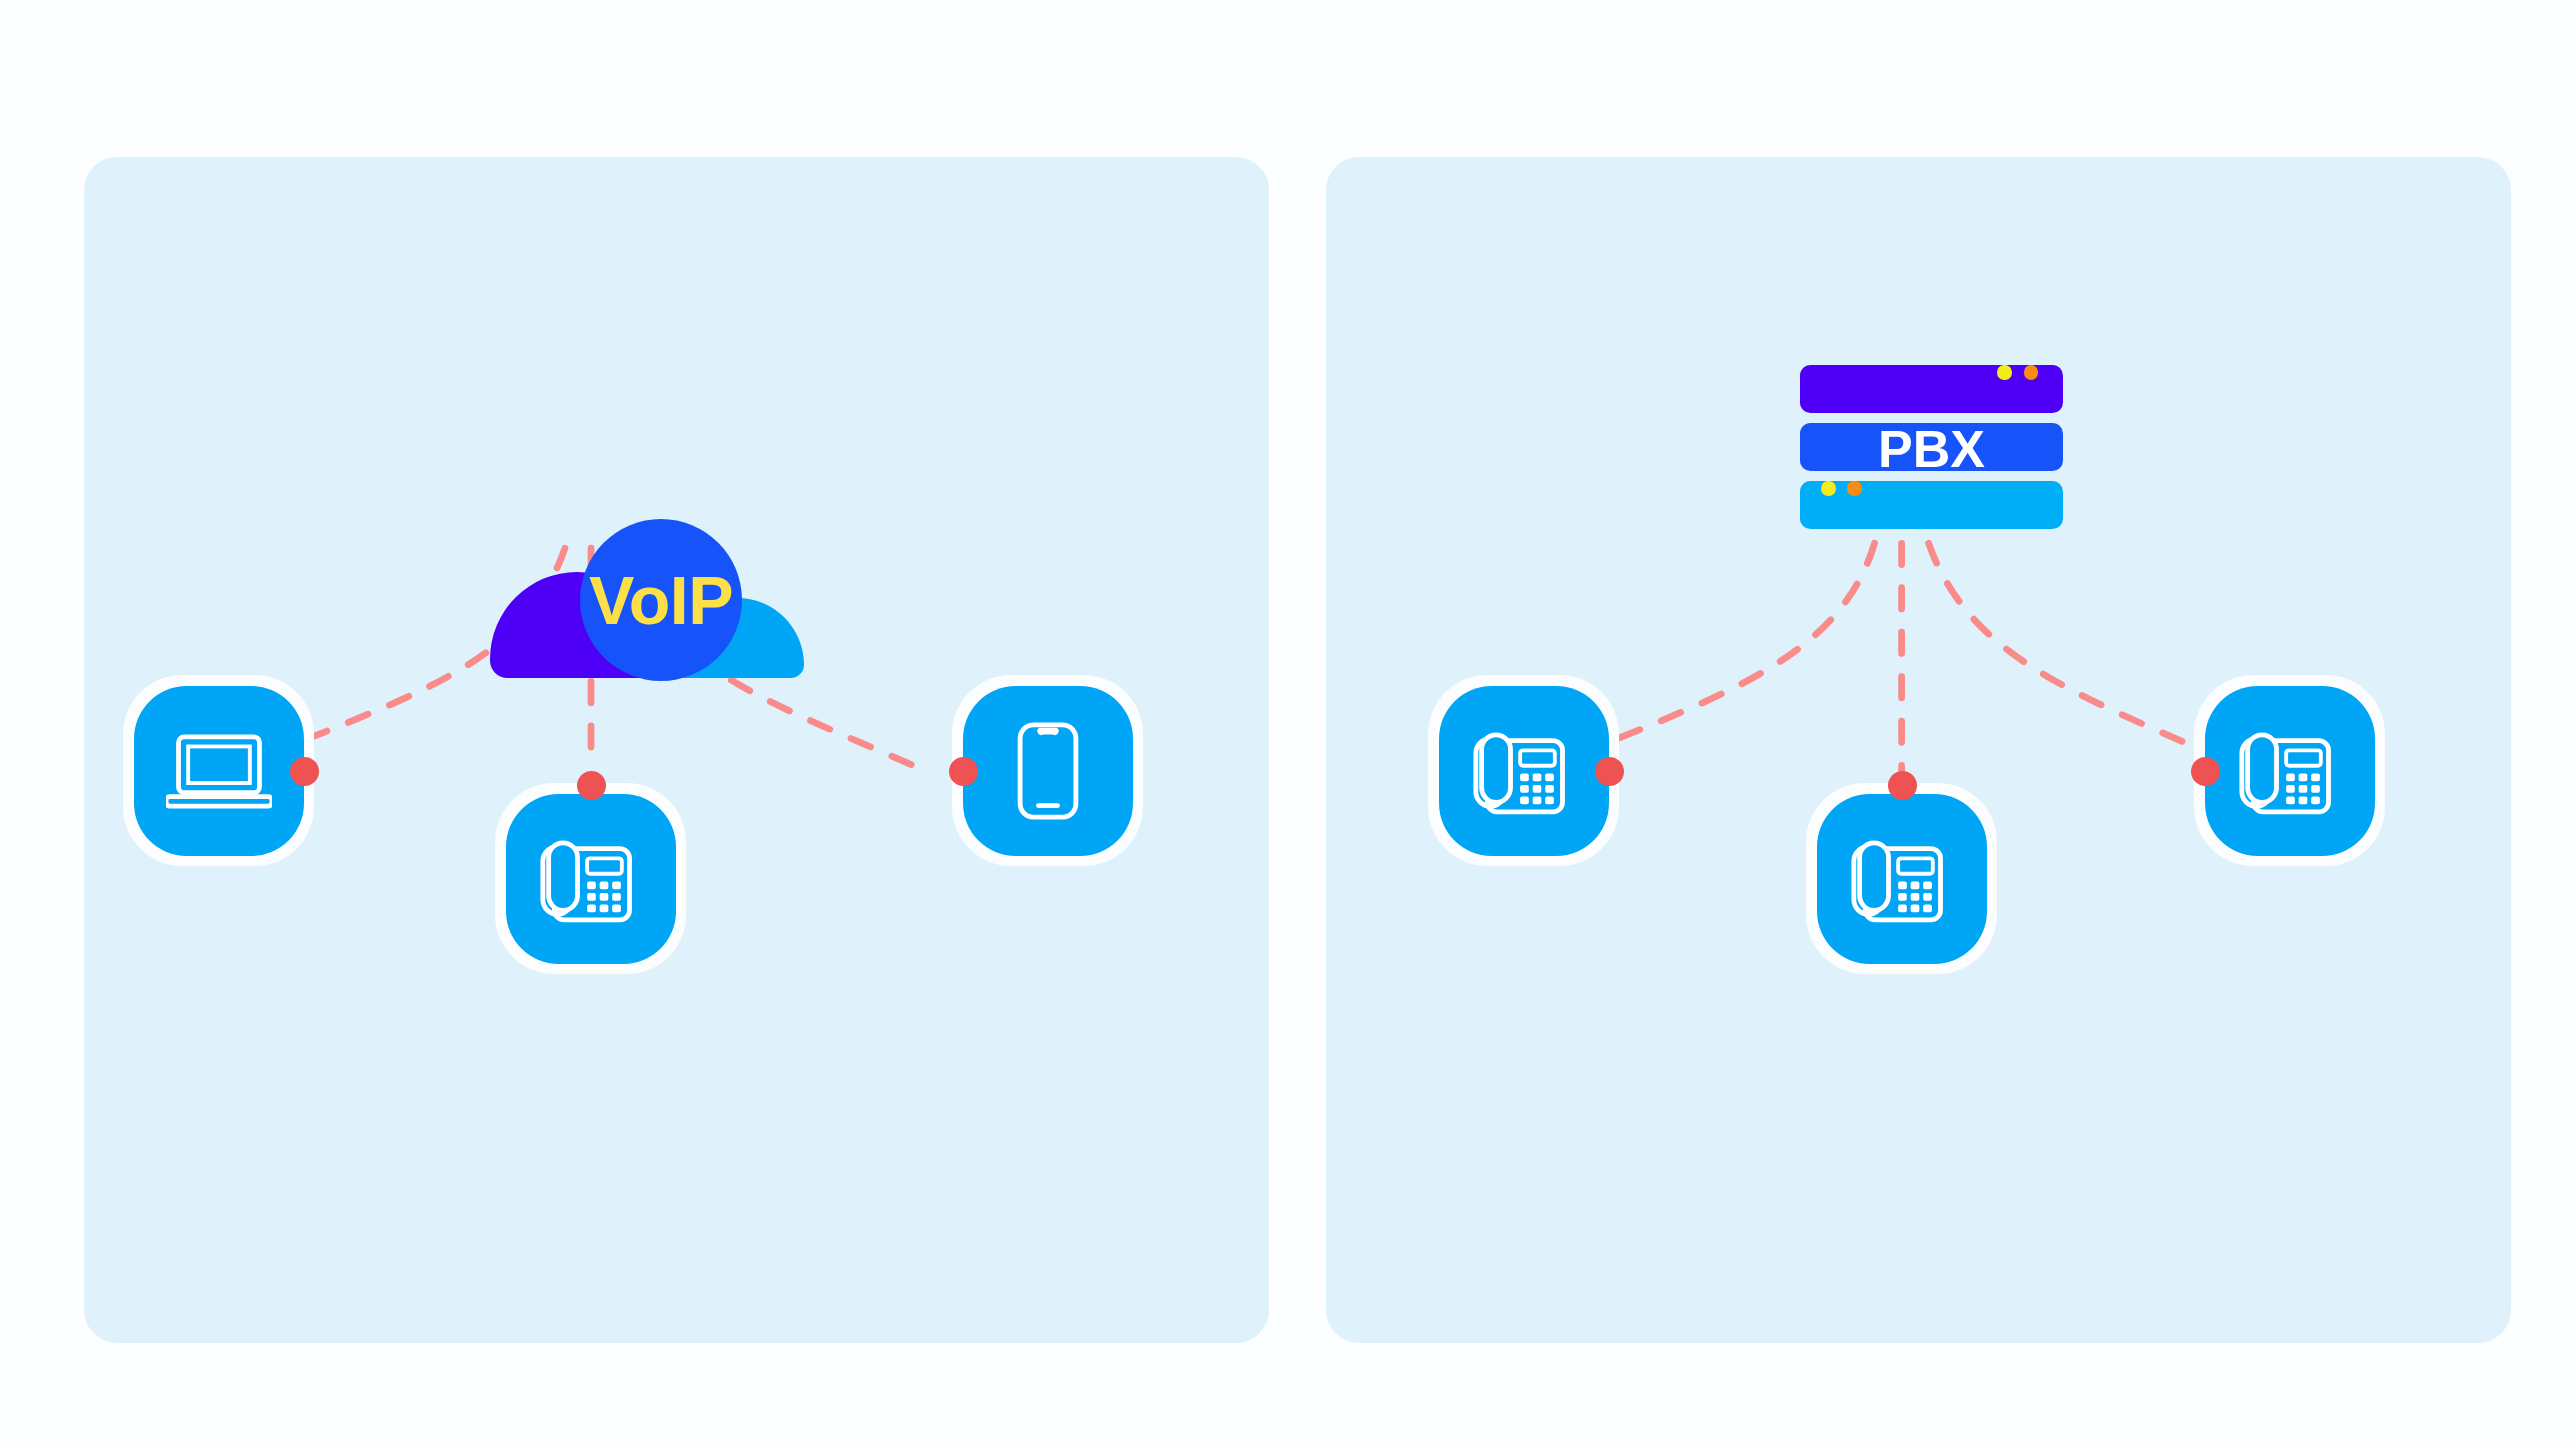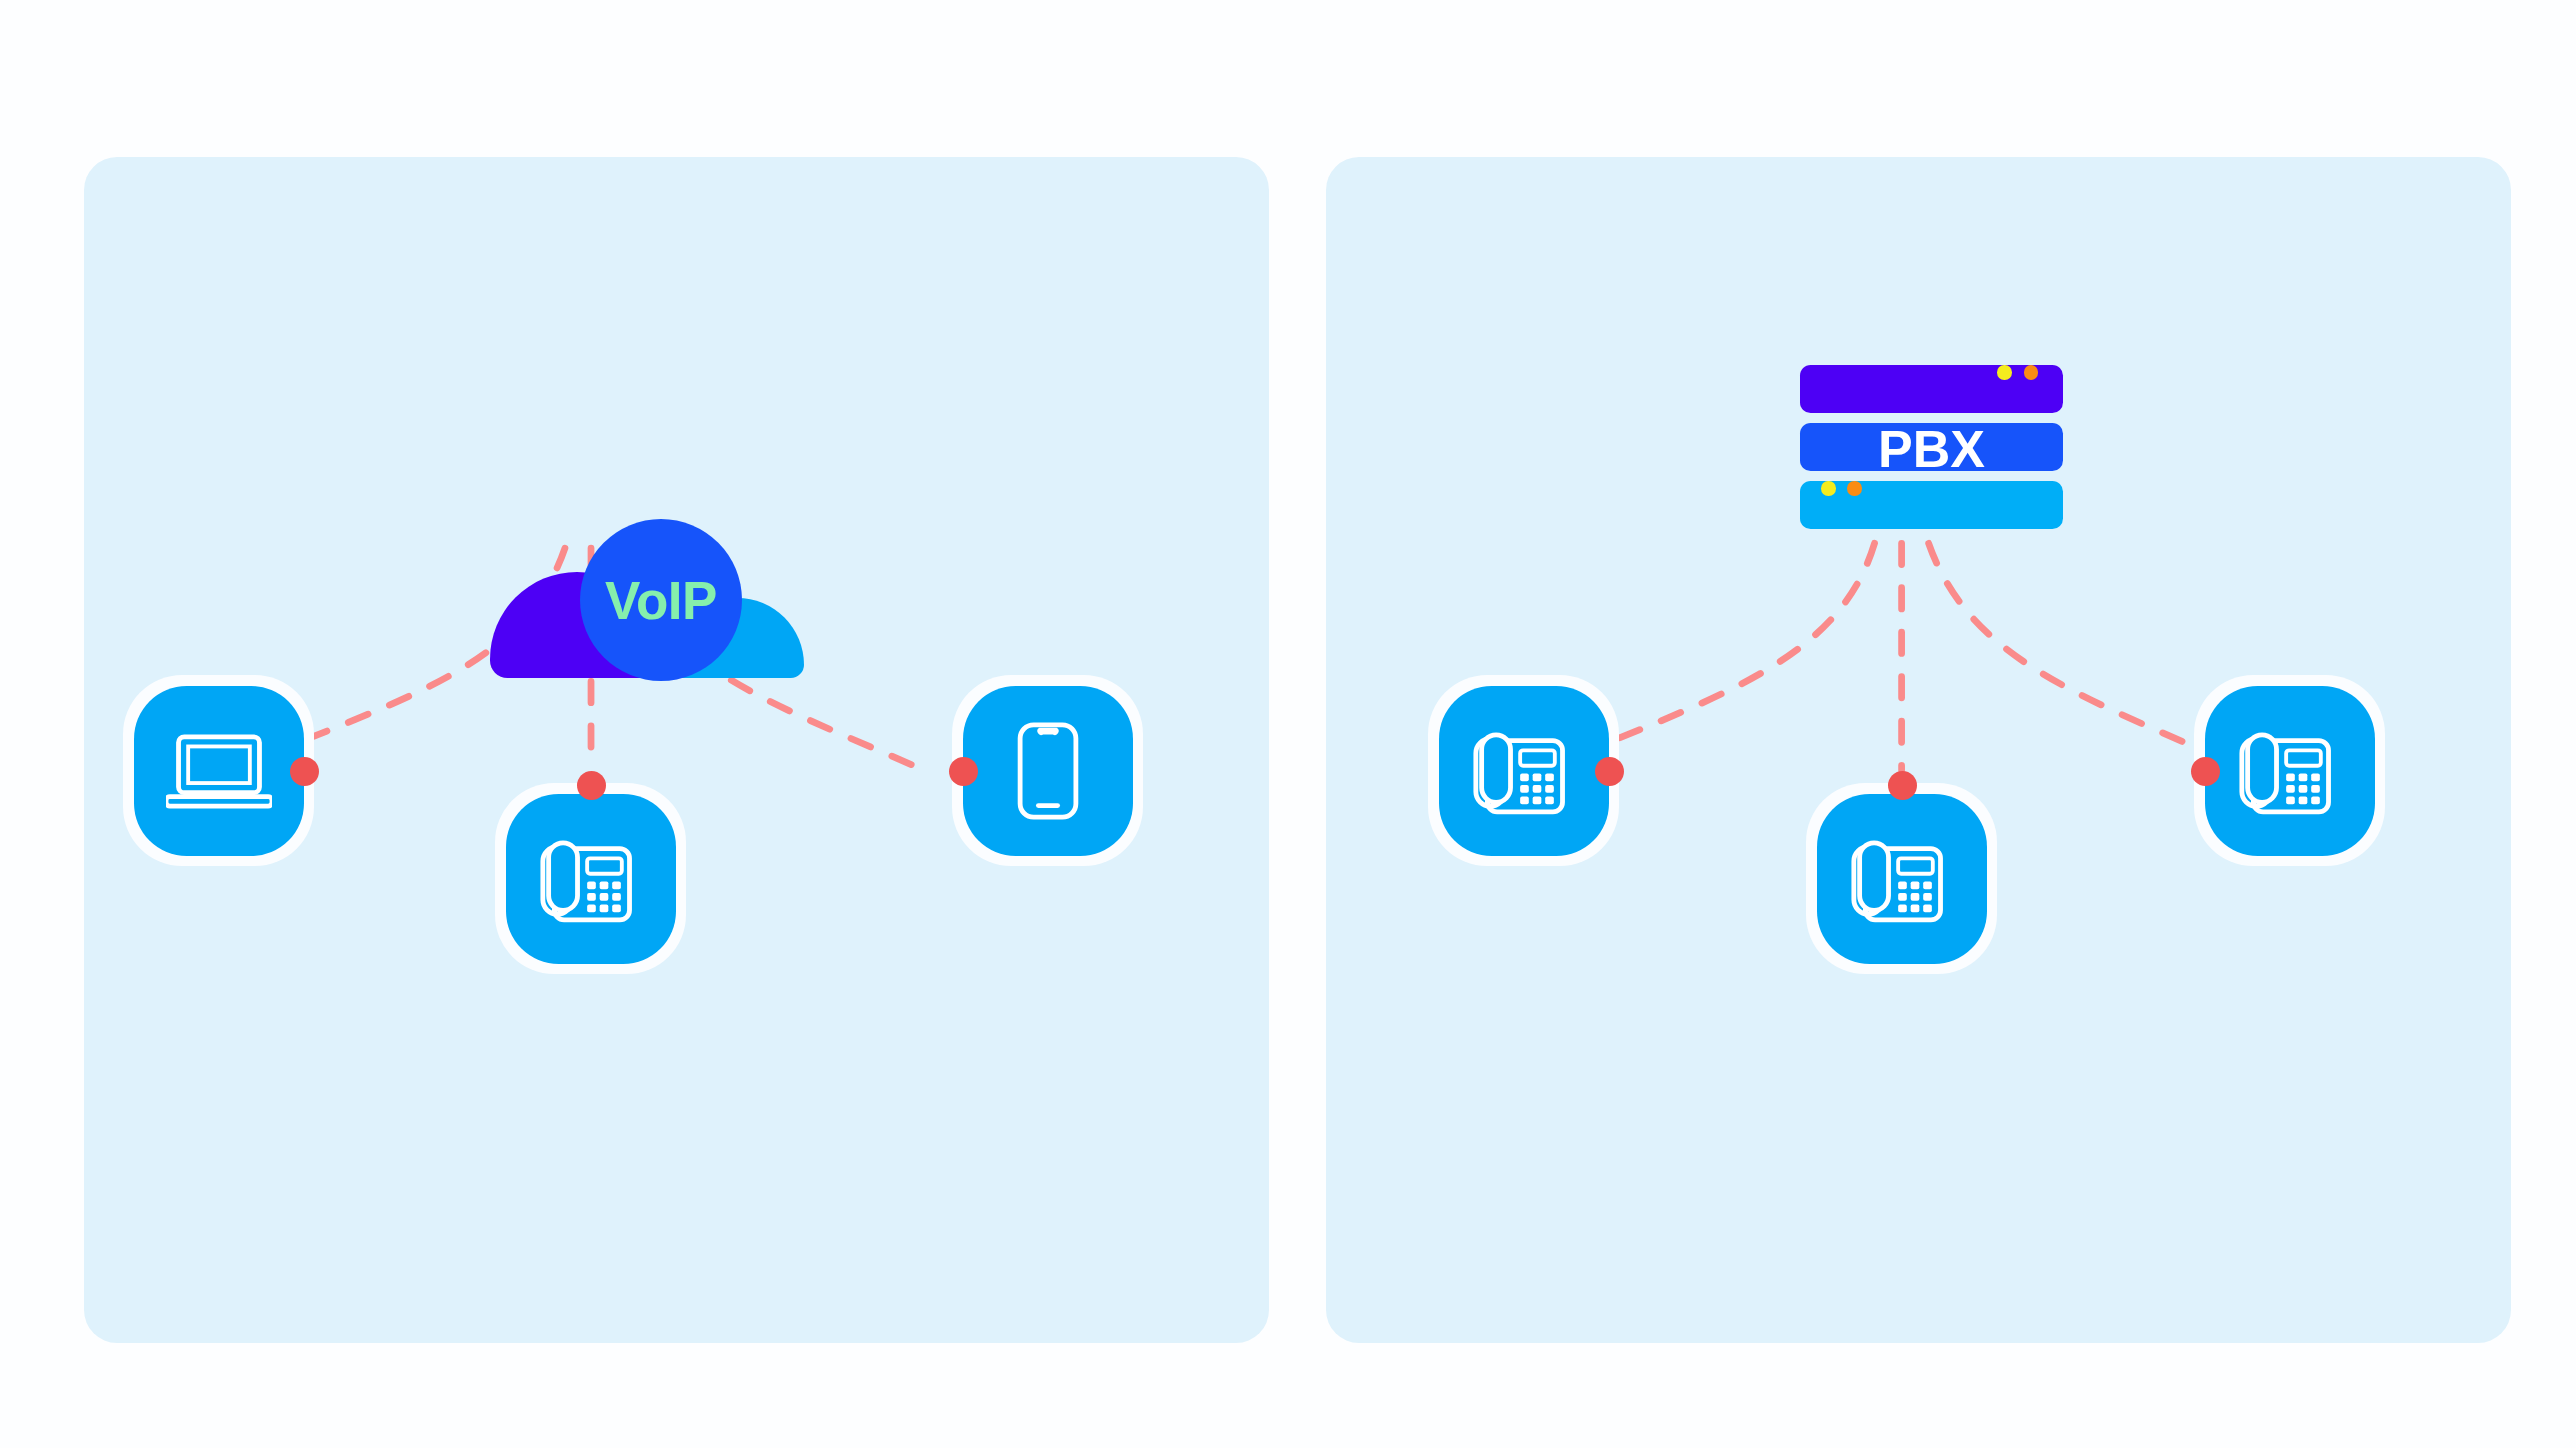--- a/index.html
+++ b/index.html
@@ -62,22 +62,22 @@
     position: absolute;
     left: 90px; top: 0px;
     width: 162px; height: 162px;
     background: #1654fa;
     border-radius: 50%;
     display: flex;
     align-items: center;
     justify-content: center;
   }
   .cloud-label {
-    color: #86efac;
-    font-size: 53px;
+    color: #fde047;
+    font-size: 68px;
     font-weight: bold;
     letter-spacing: -0.5px;
     line-height: 1;
     user-select: none;
   }
 
   
   #pbx-server {
     position: absolute;
     left: 444px;

